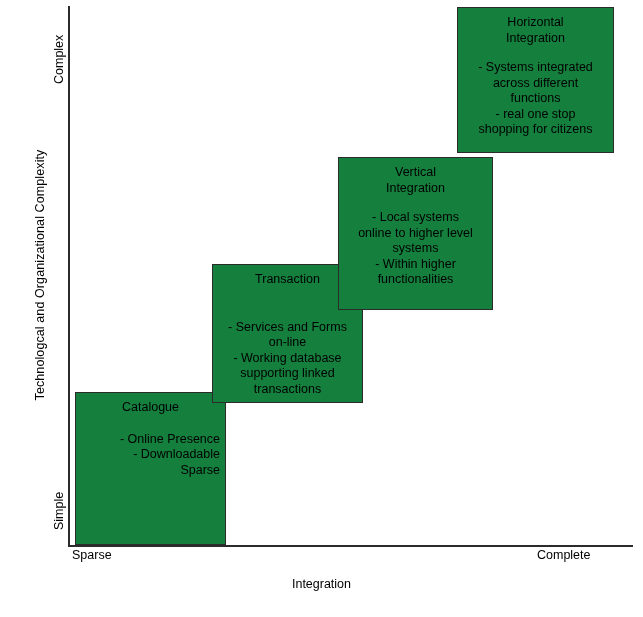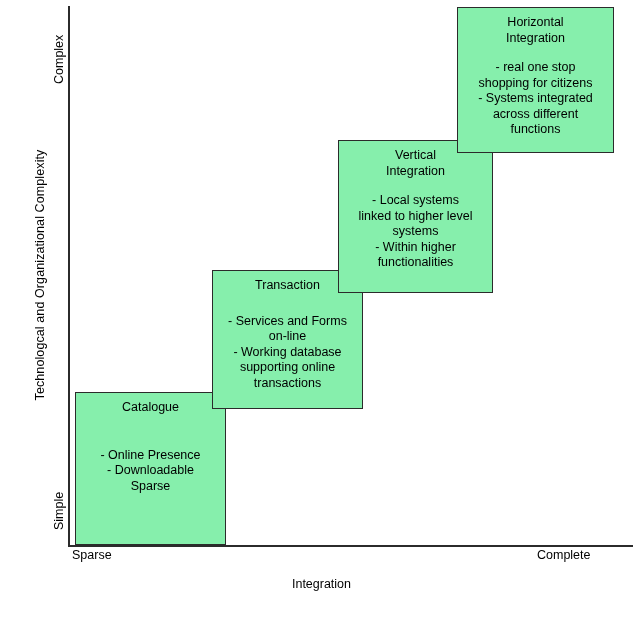--- a/index.html
+++ b/index.html
@@ -77,21 +77,21 @@
     left: 0;
     top: 577px;
     width: 643px;
     text-align: center;
     font-size: 12.5px;
   }
 
   
   .stage-box {
     position: absolute;
-    background: #86efac;
+    background: #15803d;
     border: 1.5px solid #2b2b2b;
     box-sizing: border-box;
     text-align: center;
     padding-top: 7px;
   }
   .stage-title {
     font-size: 12.5px;
     line-height: 15.5px;
     white-space: pre-line;
   }
@@ -107,41 +107,41 @@
 
   #box-catalogue {
     left: 75px;
     top: 392px;
     width: 151px;
     height: 153px;
     z-index: 1;
   }
   #box-transaction {
     left: 212px;
-    top: 270px;
+    top: 264px;
     width: 151px;
     height: 139px;
     z-index: 2;
   }
   #box-vertical {
     left: 338px;
-    top: 140px;
+    top: 157px;
     width: 155px;
     height: 153px;
     z-index: 3;
   }
   #box-horizontal {
     left: 457px;
     top: 7px;
     width: 157px;
     height: 146px;
     z-index: 4;
   }
-  #box-catalogue .stage-items { margin-top: 32px; }
-  #box-transaction .stage-items { margin-top: 20px; text-align: center; }
+  #box-catalogue .stage-items { margin-top: 16px; text-align: right; }
+  #box-transaction .stage-items { margin-top: 32px; text-align: center; }
 </style>
 </head>
 <body>
 
 <div id="figure">
 
   <div class="axis-line" id="y-axis"></div>
   <div class="axis-line" id="x-axis"></div>
 
   <div class="axis-title-y">Technologcal and Organizational Complexity</div>
@@ -160,42 +160,42 @@
 Sparse</div>
     </div>
   </div>
 
   <div class="stage-box" id="box-transaction">
     <div class="stage-title">Transaction</div>
     <div class="stage-items">
       <div class="stage-item">- Services and Forms
 on-line</div>
       <div class="stage-item">- Working database
-supporting online
+supporting linked
 transactions</div>
     </div>
   </div>
 
   <div class="stage-box" id="box-vertical">
     <div class="stage-title">Vertical
 Integration</div>
     <div class="stage-items">
       <div class="stage-item">- Local systems
-linked to higher level
+online to higher level
 systems</div>
       <div class="stage-item">-  Within higher
 functionalities</div>
     </div>
   </div>
 
   <div class="stage-box" id="box-horizontal">
     <div class="stage-title">Horizontal
 Integration</div>
     <div class="stage-items">
-      <div class="stage-item">- real one stop
-shopping for citizens</div>
       <div class="stage-item">-  Systems integrated
 across different
 functions</div>
+      <div class="stage-item">- real one stop
+shopping for citizens</div>
     </div>
   </div>
 
 </div>
 
 </body></html>

